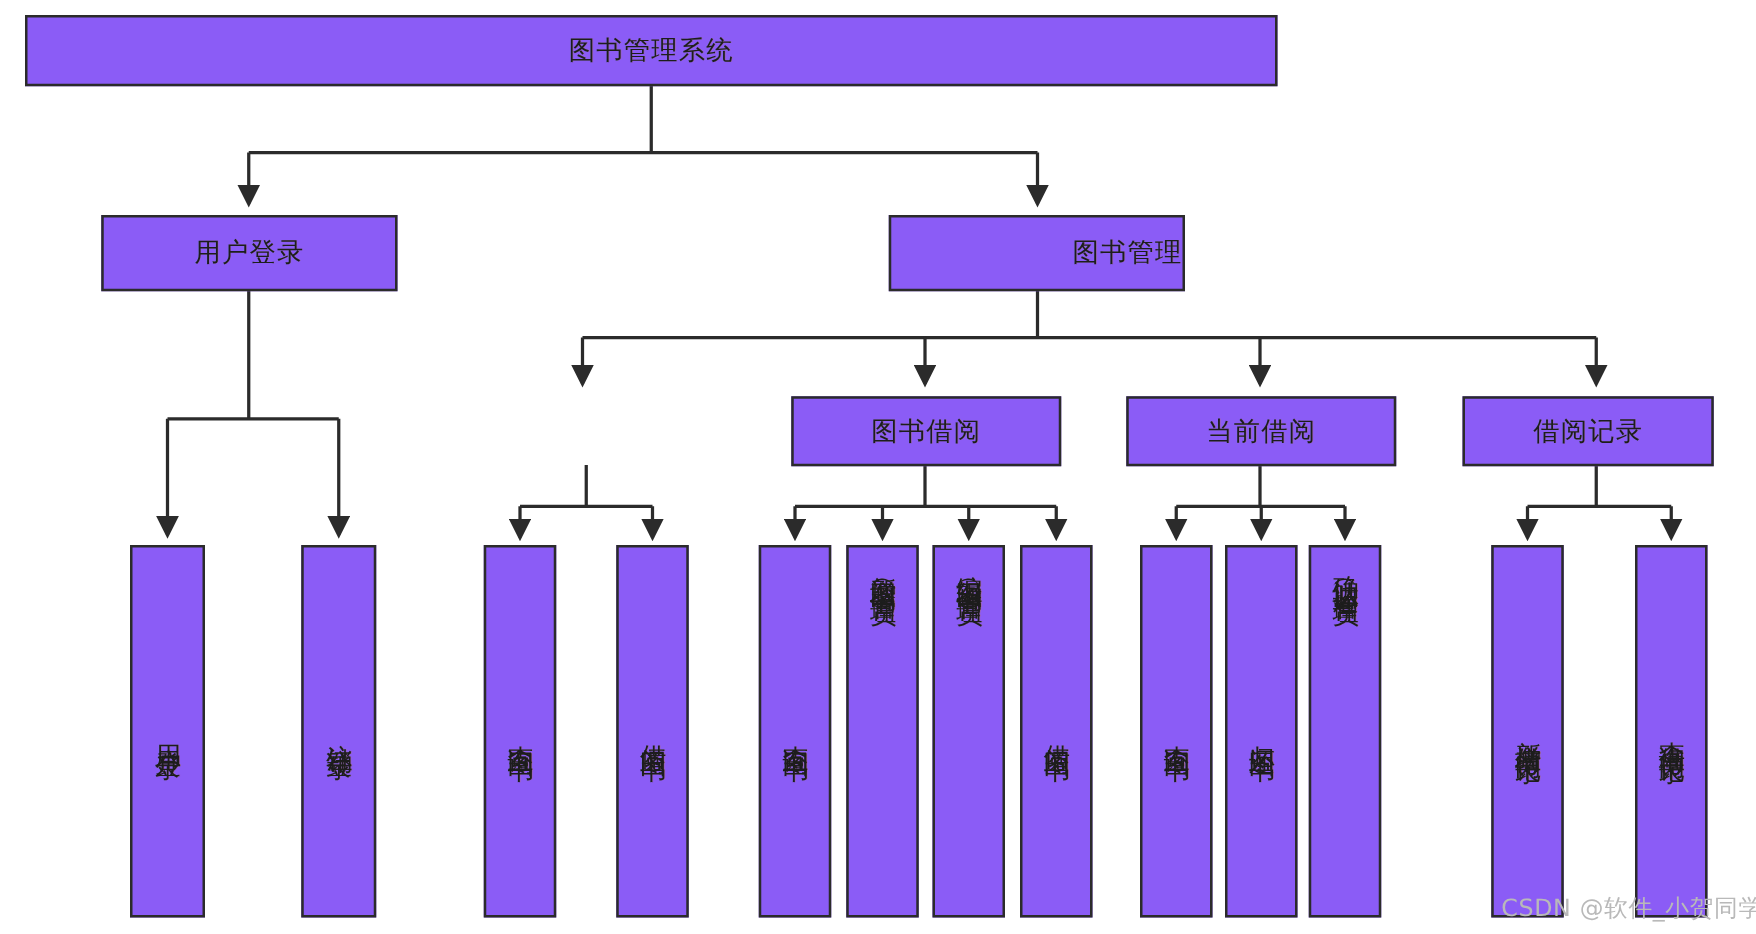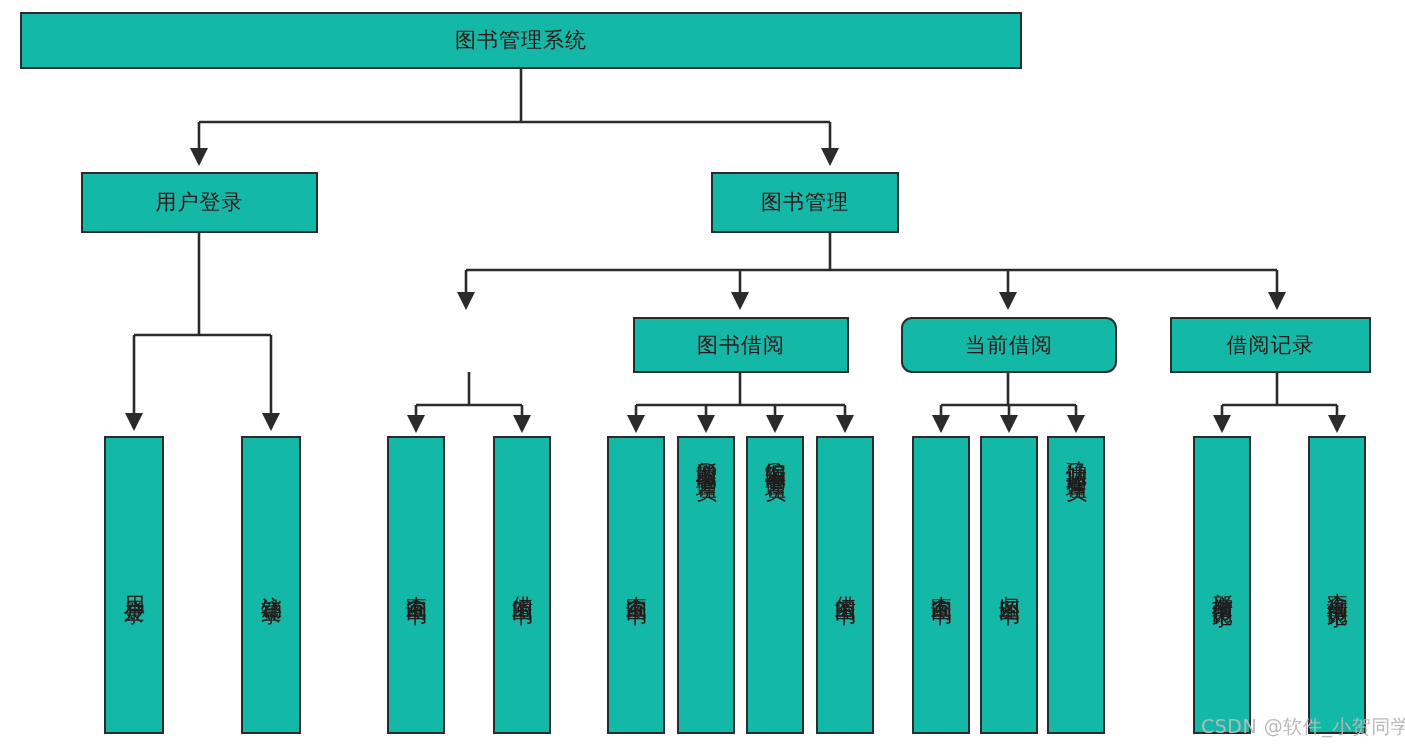--- a/index.html
+++ b/index.html
@@ -17,21 +17,21 @@
   }
   svg#edges{
     position:absolute;
     left:0;top:0;
     width:1405px;height:747px;
     pointer-events:none;
   }
   .node{
     position:absolute;
     box-sizing:border-box;
-    background:#14b8a6;
+    background:#8b5cf6;
     border:2.5px solid #2b2b2b;
     display:flex;
     align-items:center;
     justify-content:center;
     z-index:2;
   }
   .node .label{
     font-size:21px;
     line-height:1.16;
     letter-spacing:1px;
@@ -129,30 +129,30 @@
   </svg>
 
   <div class="node" style="left:20px;top:12px;width:1002px;height:57px;">
     <span class="label">图书管理系统</span>
   </div>
 
   <div class="node" style="left:81px;top:172px;width:237px;height:61px;">
     <span class="label">用户登录</span>
   </div>
 
-  <div class="node" style="left:711px;top:172px;width:188px;height:61px;">
+  <div class="node" style="left:711px;top:172px;width:237px;height:61px;justify-content:flex-end;">
     <span class="label">图书管理</span>
   </div>
 
 
   <div class="node" style="left:633px;top:317px;width:216px;height:56px;">
     <span class="label">图书借阅</span>
   </div>
 
-  <div class="node" style="left:901px;top:317px;width:216px;height:56px;border-radius:11px;">
+  <div class="node" style="left:901px;top:317px;width:216px;height:56px;">
     <span class="label">当前借阅</span>
   </div>
 
   <div class="node" style="left:1170px;top:317px;width:201px;height:56px;">
     <span class="label">借阅记录</span>
   </div>
 
   <div class="node vertical centered" style="left:104px;top:436px;width:60px;height:298px;">
     <span class="label">用户登录</span>
   </div>

